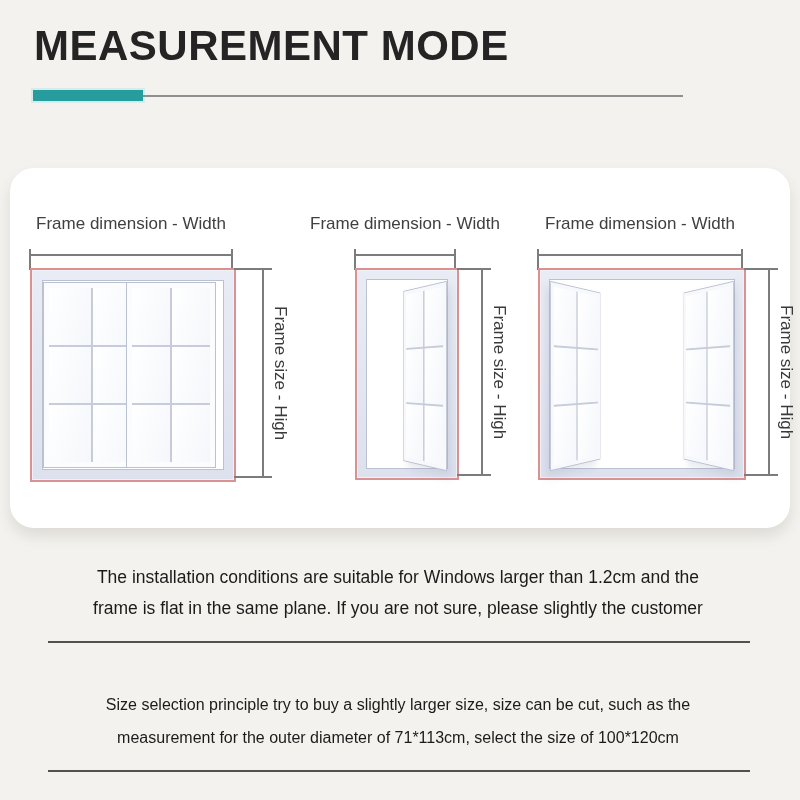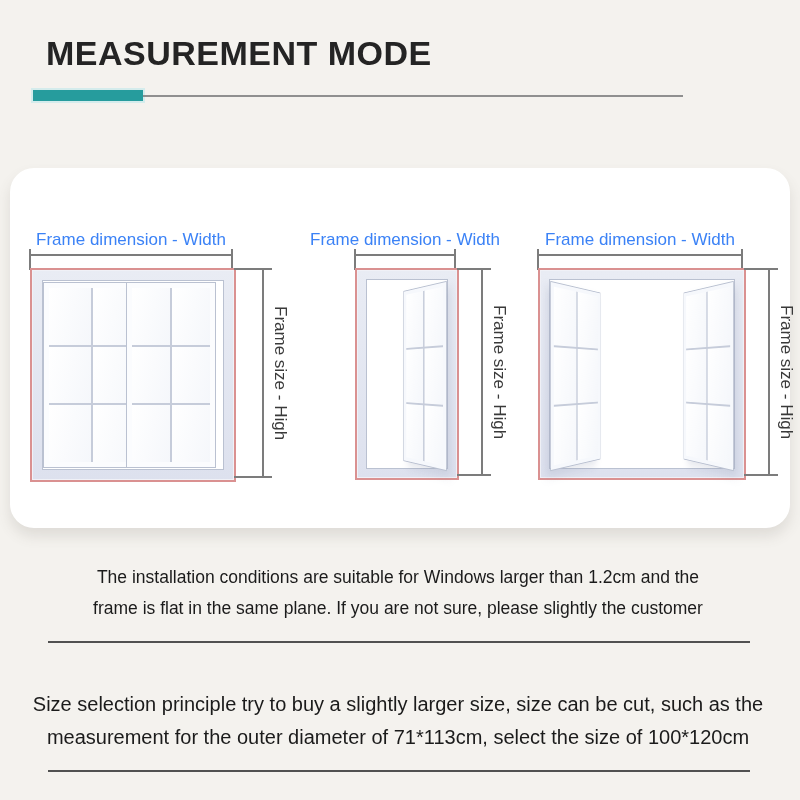--- a/index.html
+++ b/index.html
@@ -1,36 +1,36 @@
 <!DOCTYPE html>
 <html><head>
 <meta charset="utf-8">
 <style>
   html,body{margin:0;padding:0;}
   body{font-family:"Liberation Sans", sans-serif;}
   .page{position:relative;width:800px;height:800px;background:#f4f2ee;overflow:hidden;}
 
   
-  .title{position:absolute;left:34px;top:22px;margin:12px;font-size:34px;font-weight:800;
+  .title{position:absolute;left:34px;top:22px;margin:0;font-size:42px;font-weight:800;
          letter-spacing:.5px;color:#242424;white-space:nowrap;}
   .accent-bar{position:absolute;left:33px;top:90px;width:110px;height:11px;background:#269c9d;
               box-shadow:0 0 0 2px #d4ecec;}
   .header-rule{position:absolute;left:143px;top:95px;width:540px;height:2px;background:#8f8f8f;}
 
   
   .card{position:absolute;left:10px;top:168px;width:780px;height:360px;background:#ffffff;
         border-radius:24px;box-shadow:0 8px 14px rgba(90,85,75,.14);}
 
   
   .d{position:absolute;top:46px;height:290px;}
   .d1{left:20px;width:262px;}
   .d2{left:345px;width:170px;}
   .d3{left:528px;width:252px;}
-  .d-label{position:absolute;top:16px;transform:translateX(-50%);white-space:nowrap;
-           font-size:17px;color:#3b82f6;}
+  .d-label{position:absolute;top:0;transform:translateX(-50%);white-space:nowrap;
+           font-size:17px;color:#404040;}
   .d1 .d-label{left:101px;}
   .d2 .d-label{left:50px;}
   .d3 .d-label{left:102px;}
 
   .m-top{position:absolute;top:40px;height:0;border-top:2px solid #7c7c7c;}
   .d1 .m-top{left:0;width:202px;}
   .d2 .m-top{left:0;width:100px;}
   .d3 .m-top{left:0;width:204px;}
   .m-top i{position:absolute;top:-7px;width:2px;height:21px;background:#7c7c7c;}
   .m-top i.t-l{left:-1px;} .m-top i.t-r{right:-1px;}
@@ -78,21 +78,21 @@
   .sash3l{left:1px;top:2px;height:180px;width:72px;
           transform-origin:0 50%;transform:perspective(420px) rotateY(46deg);
           box-shadow:-6px 6px 10px rgba(125,135,165,.20);}
   .sash3r{right:1px;top:2px;height:180px;width:72px;
           transform-origin:100% 50%;transform:perspective(420px) rotateY(-46deg);}
 
   
   .note{position:absolute;left:20px;right:24px;text-align:center;color:#1b1b1b;}
   .note span{display:block;}
   .note1{top:562px;font-size:17.5px;line-height:31px;}
-  .note2{top:688px;font-size:20px;line-height:33px;}
+  .note2{top:688px;font-size:16px;line-height:33px;}
   .divider{position:absolute;left:48px;width:702px;height:2px;background:#515151;}
   .divider1{top:641px;}
   .divider2{top:770px;}
 </style>
 </head>
 <body>
 
 <div class="page">
 
   <h1 class="title">MEASUREMENT MODE</h1>

